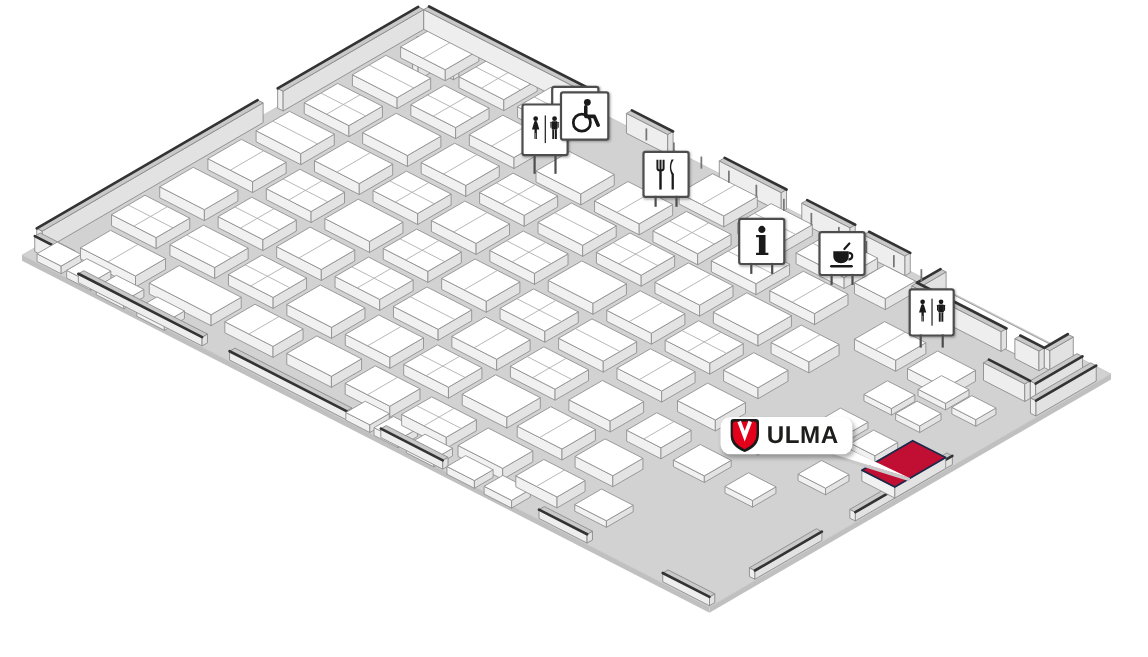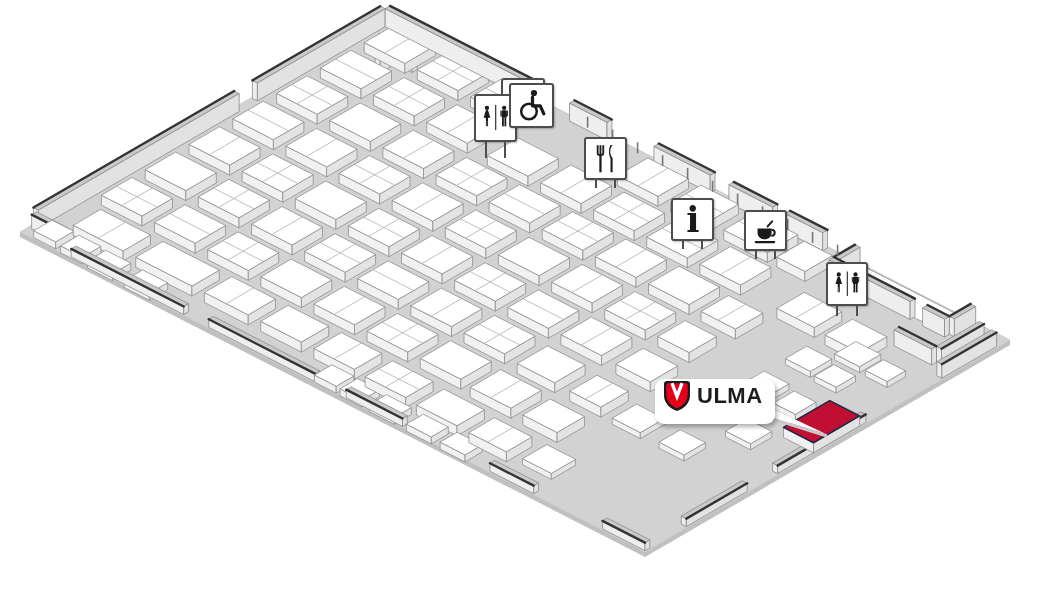--- a/index.html
+++ b/index.html
@@ -6,21 +6,21 @@
   #stage{position:relative;width:1044px;height:597px;overflow:hidden;background:#ffffff;
          font-family:"Liberation Sans", sans-serif;}
   #hall{position:absolute;left:0;top:0;}
   .sign{position:absolute;background:#ffffff;border:2px solid #4d4d4d;border-radius:3px;
         box-shadow:1px 1px 2px rgba(0,0,0,.25);display:flex;align-items:center;justify-content:center;
         box-sizing:border-box;z-index:5;}
   .sign svg{width:86%;height:86%;}
   .leg{position:absolute;width:2px;background:#4d4d4d;top:100%;}
   .leg.l1{left:22%;} .leg.l2{right:22%;}
   .callout{position:absolute;background:#ffffff;border-radius:9px;display:flex;align-items:center;
-           gap:7px;padding:4px 12px 15px 9px;box-shadow:2px 3px 4px rgba(0,0,0,.3);z-index:8;}
+           gap:7px;padding:4px 12px 4px 9px;box-shadow:2px 3px 4px rgba(0,0,0,.3);z-index:8;}
   .callout-text{font-weight:bold;font-size:22px;letter-spacing:.5px;line-height:1;}
 </style>
 </head>
 <body>
 
 <div id="stage">
   <svg id="hall" width="1044" height="597" viewBox="0 0 1044 597">
       <g>
         <polygon points="20.0,232.0 645.0,552.0 645.0,557.0 20.0,237.0" fill="#c0c0c0" stroke="none" stroke-width="0.8" stroke-linejoin="round"></polygon>
         <polygon points="645.0,552.0 1010.0,340.0 1010.0,345.0 645.0,557.0" fill="#c0c0c0" stroke="none" stroke-width="0.8" stroke-linejoin="round"></polygon>

